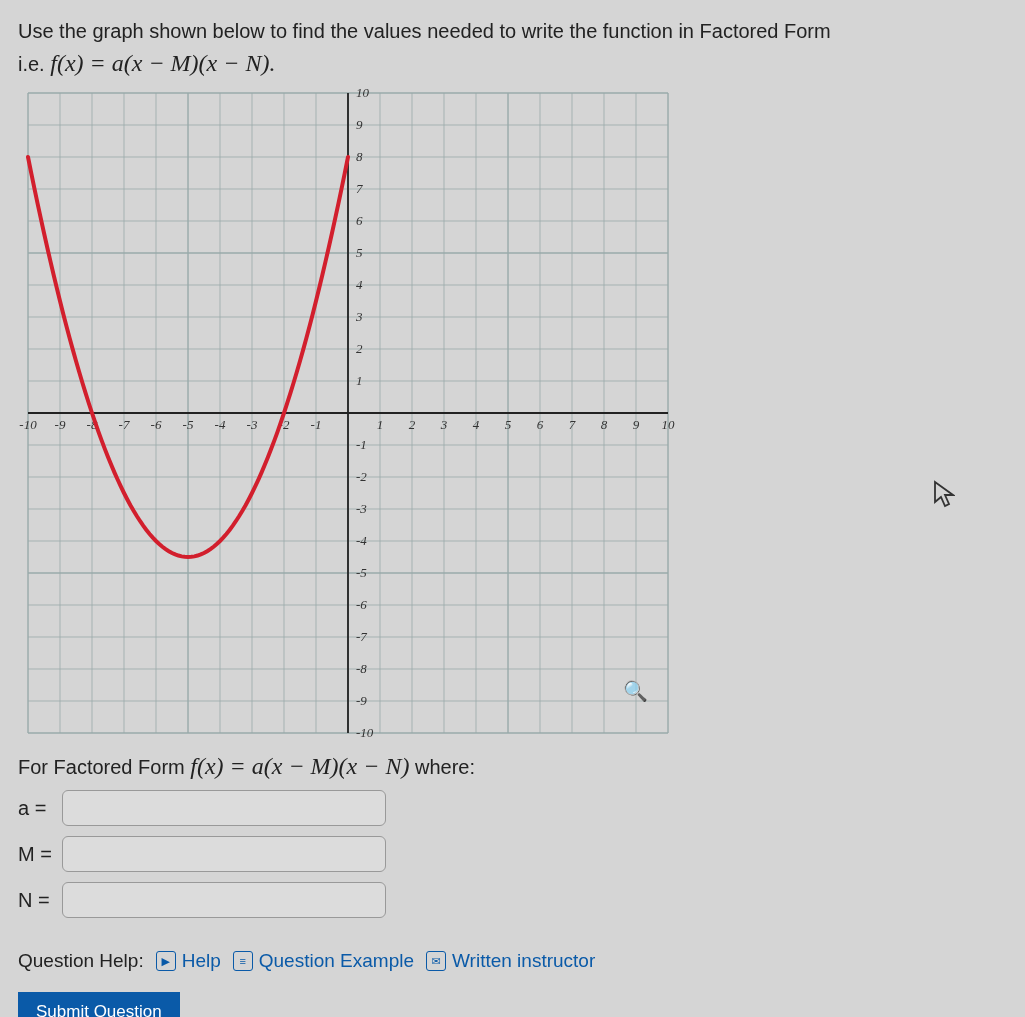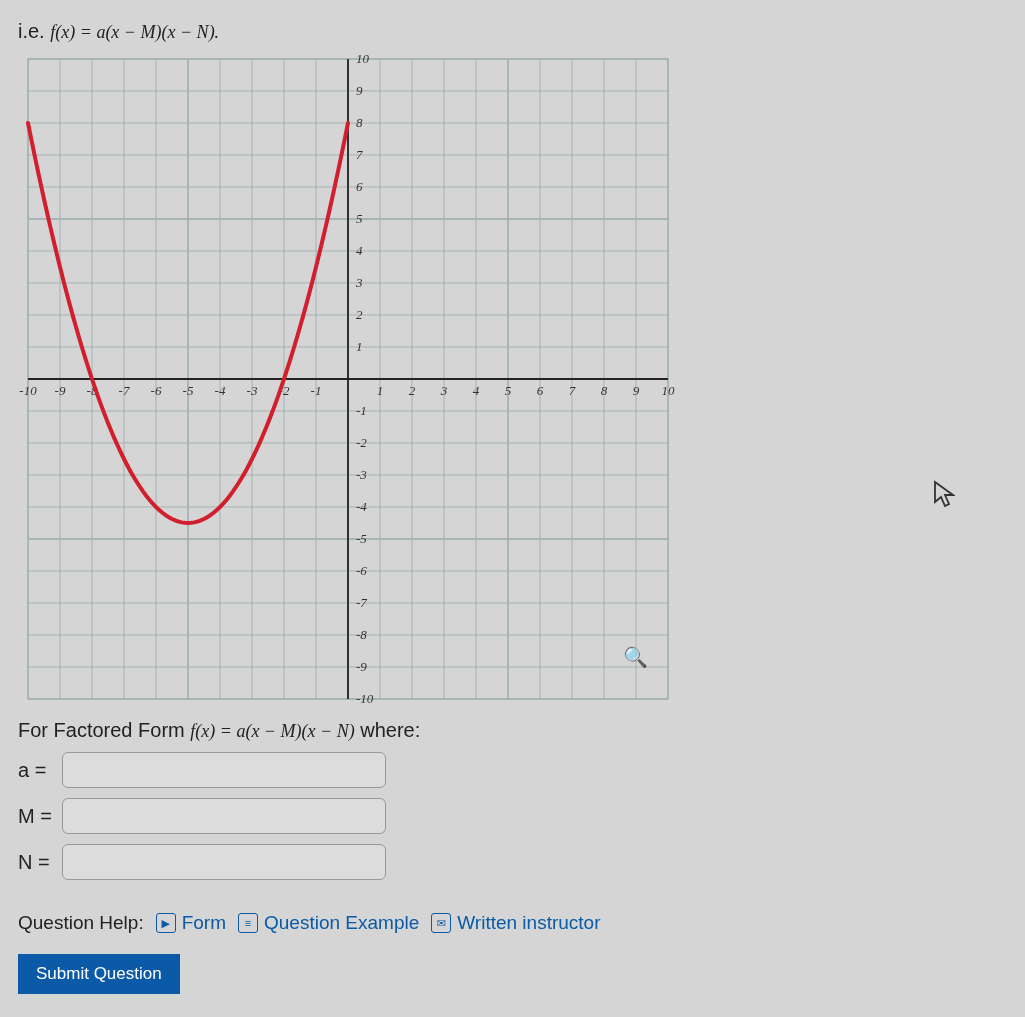--- a/index.html
+++ b/index.html
@@ -1,36 +1,37 @@
 <!DOCTYPE html>
 <html><head>
 <meta charset="utf-8">
 <style>
   html,body{margin:0;padding:0;font-family:Arial,Helvetica,sans-serif;background:#d5d5d5;color:#222}
   .page{padding:18px 18px 0 18px;max-width:1000px}
   .prompt{font-size:20px;line-height:1.35;margin-bottom:2px}
-  .math{font-family:"Times New Roman",serif;font-style:italic;font-size:18px}
+  .math{font-family:"Times New Roman",serif;font-style:italic;font-size:24px}
   .graph-wrap{position:relative;width:660px;height:660px;margin-top:4px;margin-bottom:4px}
   svg{display:block}
   .below-text{font-size:20px;margin-top:10px}
   .inputs{margin-top:10px}
   .input-row{display:flex;align-items:center;margin-bottom:10px}
   .input-row label{font-size:20px;width:44px;text-align:left}
   .input-row input{width:310px;height:30px;border:1px solid #999;border-radius:6px;background:#dcdcdc;padding:2px 6px;font-size:16px}
   .help-row{margin-top:32px;font-size:19px;display:flex;gap:12px;flex-wrap:wrap}
   .help-link{color:#0a5aa8;display:inline-flex;align-items:center;gap:6px;cursor:pointer}
   .icon-box{display:inline-flex;align-items:center;justify-content:center;width:18px;height:18px;border:1.8px solid #0a5aa8;border-radius:3px;font-size:11px;color:#0a5aa8;font-style:normal;font-family:Arial}
   .submit{margin-top:20px;background:#0a5aa8;color:#fff;border:none;padding:10px 18px;font-size:17px;cursor:pointer}
   .cursor{position:absolute;right:70px;top:480px;font-size:22px;color:#333;pointer-events:none}
   .magnify{position:absolute;right:30px;bottom:40px;font-size:20px;color:#333}
 </style>
 </head>
 <body>
 
 <div class="page">
+  <div class="prompt">Use the graph shown below to find the values needed to write the function in Factored Form</div>
   <div class="prompt">
     <span>i.e. </span>
     <span class="math">f(x) = a(x − M)(x − N).</span>
   </div>
 
   <div class="graph-wrap">
     <svg id="chart" width="660" height="660" viewBox="0 0 660 660">
         <line x1="10" y1="650" x2="10" y2="10" stroke="#9aa" stroke-width="1.4"></line>
         <line x1="42" y1="650" x2="42" y2="10" stroke="#9aa" stroke-width="0.8"></line>
         <line x1="74" y1="650" x2="74" y2="10" stroke="#9aa" stroke-width="0.8"></line>
@@ -138,21 +139,21 @@
     <div class="input-row">
       <label>N =</label>
       <input type="text" value="" style="">
     </div>
   </div>
 
   <div class="help-row">
     <span>Question Help:</span>
     <span class="help-link">
       <span class="icon-box">▶</span>
-      <span>Form</span>
+      <span>Help</span>
     </span>
     <span class="help-link">
       <span class="icon-box">≡</span>
       <span>Question Example</span>
     </span>
     <span class="help-link">
       <span class="icon-box">✉</span>
       <span>Written instructor</span>
     </span>
   </div>

